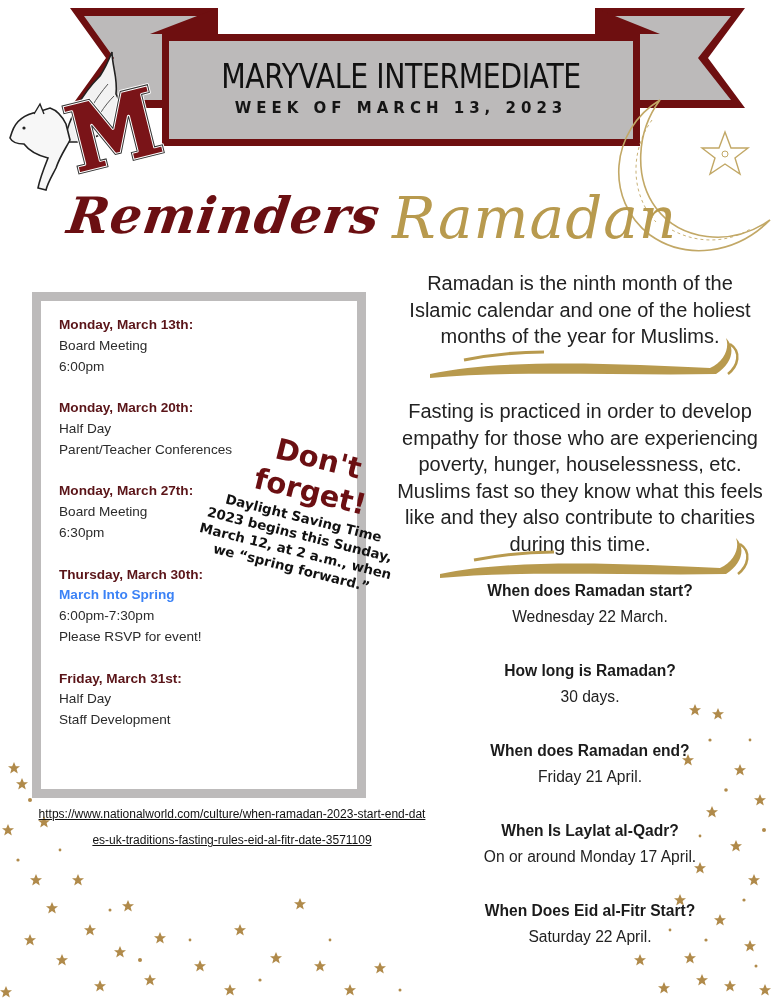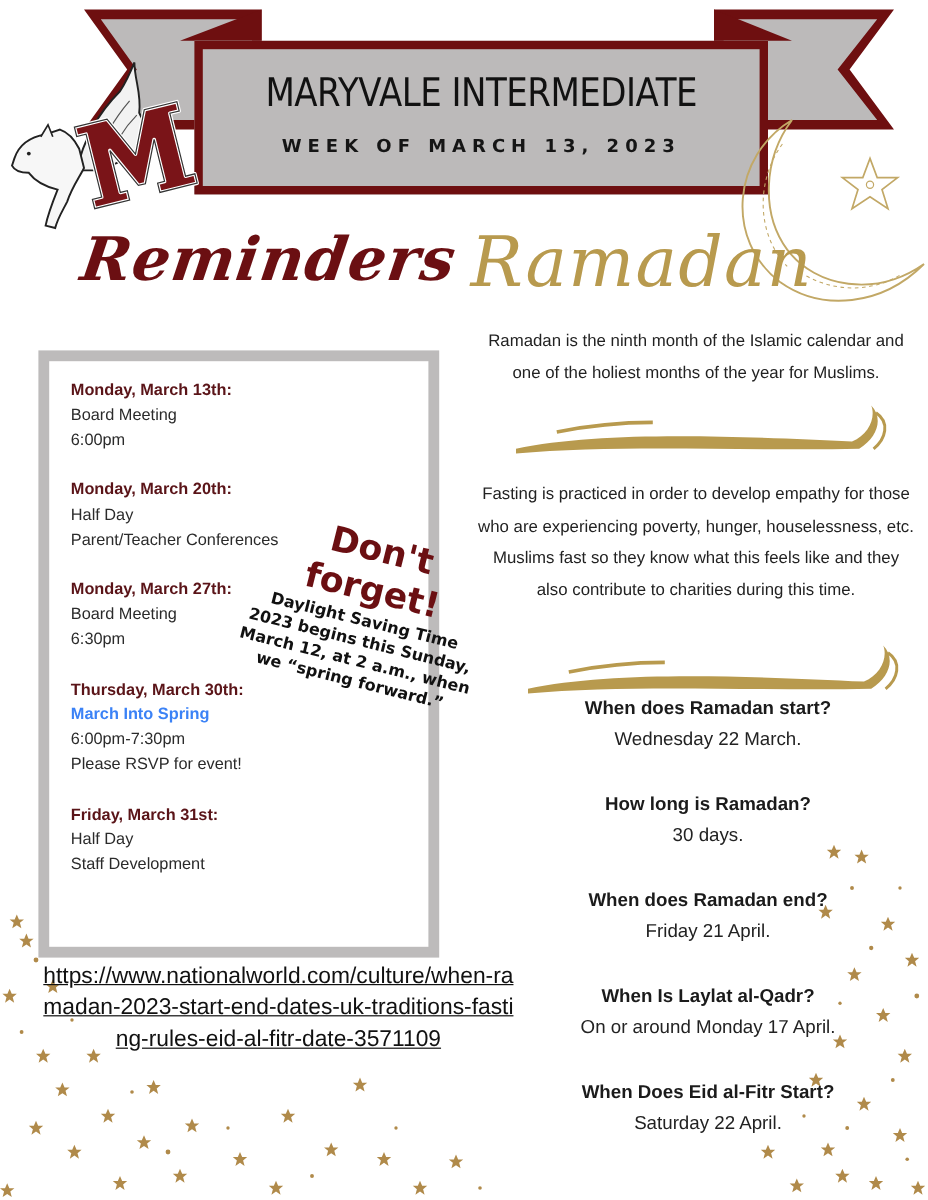--- a/index.html
+++ b/index.html
@@ -6,32 +6,32 @@
   body {
     width: 773px; height: 1000px; position: relative; overflow: hidden;
     background: #ffffff;
     font-family: "Liberation Sans", "DejaVu Sans", sans-serif;
     color: #1f1f1f;
   }
 
   
   .ribbon-svg { position: absolute; left: 0; top: 0; }
   .banner-box {
-    position: absolute; left: 162px; top: 34px; width: 478px; height: 128px;
+    position: absolute; left: 162px; top: 34px; width: 478px; height: 112px;
     background: #bcbaba; border: 7px solid #6e0f10; box-sizing: border-box;
     text-align: center;
   }
   .banner-title {
     position: absolute; left: 0; right: 0; top: 16px;
     font-family: "DejaVu Sans", sans-serif; font-size: 33px; letter-spacing: -0.5px;
     color: #111; font-weight: normal;
     transform: scaleX(0.86); transform-origin: center;
   }
   .banner-sub {
-    position: absolute; left: 0; right: 0; top: 72px;
+    position: absolute; left: 0; right: 0; top: 58px;
     font-family: "DejaVu Sans", sans-serif; font-weight: bold; font-size: 15px;
     letter-spacing: 5px; color: #151515;
   }
 
   
   .logo { position: absolute; left: 4px; top: 44px; width: 170px; height: 150px; }
 
   
   .script-reminders {
     position: absolute; left: 68px; top: 186px;
@@ -66,30 +66,30 @@
     font-family: "DejaVu Sans", sans-serif; font-weight: bold; color: #6b0f12;
     font-size: 29px; line-height: 34px;
   }
   .note-body {
     font-family: "DejaVu Sans", sans-serif; font-weight: bold; color: #111;
     font-size: 13.4px; line-height: 17px; margin-top: 2px;
   }
 
   
   .right-col { position: absolute; left: 396px; width: 368px; text-align: center; }
-  .para { font-size: 14px; line-height: 26.5px; color: #222; }
+  .para { font-size: 20px; line-height: 26.5px; color: #222; }
   .swoosh { position: absolute; }
   .faq { position: absolute; left: 440px; width: 300px; text-align: center; }
   .faq-q { font-weight: bold; font-size: 15.6px; line-height: 26px; color: #1b1b1b; }
   .faq-a { font-size: 15.6px; line-height: 26px; color: #222; }
 
   
   .link {
     position: absolute; left: 36px; top: 801px; width: 392px; text-align: center;
-    font-size: 19px; line-height: 26.4px; color: #111; text-decoration: underline;
+    font-size: 12px; line-height: 26.4px; color: #111; text-decoration: underline;
     word-break: break-all; cursor: pointer;
   }
 
   
   .stars { position: absolute; left: 0; top: 0; pointer-events: none; }
 </style>
 </head>
 <body>
 
 <svg class="ribbon-svg" width="773" height="160" viewBox="0 0 773 160">

